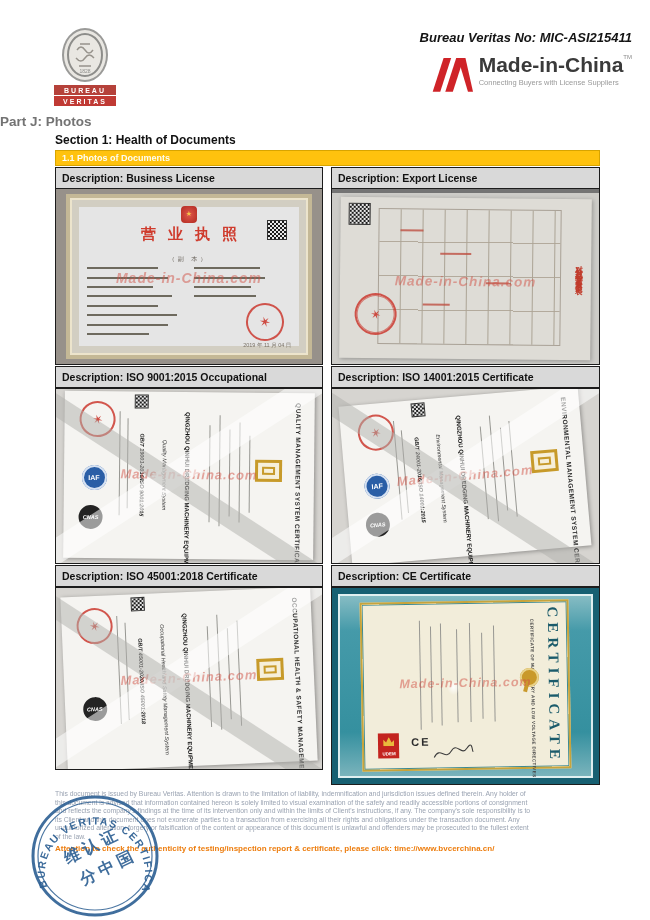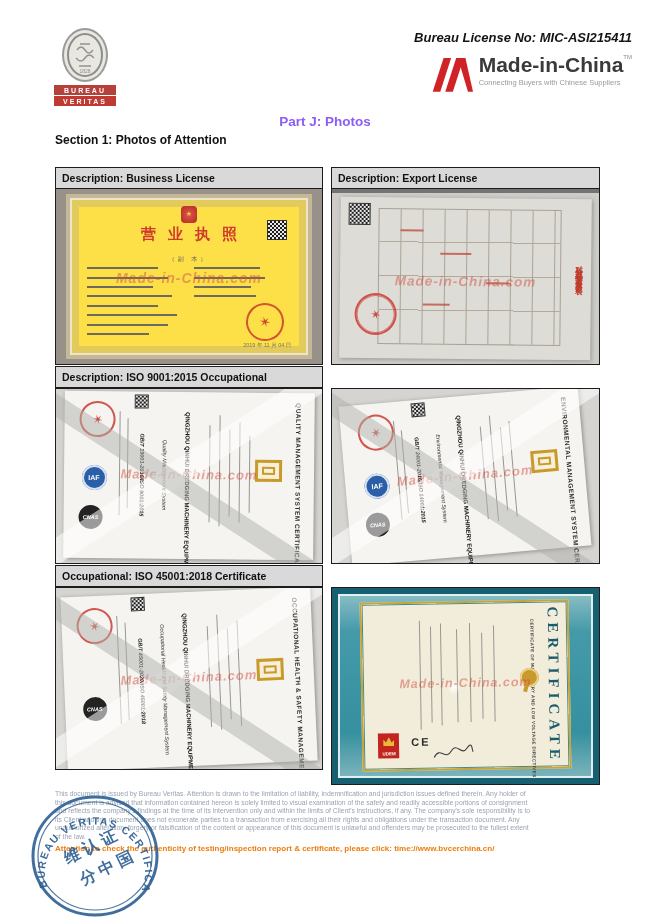--- a/index.html
+++ b/index.html
@@ -16,22 +16,22 @@
   .bv-bar.b2 { background:#c03a34; }
   .hdr-right { position:absolute; right:18px; top:30px; text-align:right; }
   .bv-no { font-size:13px; font-weight:bold; font-style:italic; color:#141414; }
   .mic { margin-top:9px; display:flex; align-items:flex-start; justify-content:flex-end; }
   .mic-m { width:42px; height:40px; margin-right:6px; }
   .mic-txt { text-align:left; }
   .mic-name { font-size:21px; font-weight:bold; color:#3a3a3a; letter-spacing:0; line-height:22px; }
   .mic-tm { font-size:6px; vertical-align:top; color:#8a8a8a; }
   .mic-tag { font-size:7.5px; color:#9a9a9a; margin-top:2px; }
 
-  .page-title { position:absolute; top:114px; left:0; width:100%; text-align:center;
-                font-size:13.5px; font-weight:bold; color:#8b5cf6; }
+  .page-title { position:absolute; top:114px; left:0; width:100%; text-align:left;
+                font-size:13.5px; font-weight:bold; color:#737373; }
   .section-title { position:absolute; top:133px; left:55px; font-size:12px; font-weight:bold; color:#111; }
 
   
   .yellow-bar { position:absolute; left:55px; top:150px; width:545px; height:16px; background:#FFC20E;
                 border:1px solid #d8a400; color:#fdfdf4; font-size:9px; font-weight:bold;
                 line-height:14px; padding-left:6px; }
   .cell { position:absolute; border:1px solid #1c1c1c; background:#fff; }
   .desc { background:#d9d9d9; font-size:10.5px; font-weight:bold; color:#111; line-height:20px; padding-left:6px; }
   .photo { position:relative; width:100%; height:100%; overflow:hidden; }
 
@@ -52,21 +52,21 @@
                display:flex; align-items:center; justify-content:center;
                color:rgba(203,58,48,.9); transform:rotate(-18deg); }
   .stamp-red.ring { box-shadow:inset 0 0 0 3px rgba(203,58,48,0), inset 0 0 0 1px rgba(203,58,48,.6); }
   .qr { position:absolute; background:repeating-conic-gradient(#1c1c1c 0% 25%, #e9e9e9 0% 50%) 0 0/4px 4px; border:1px solid #333; }
   .bar { position:absolute; height:2px; background:#6e6a5e; }
   .vbar { position:absolute; width:1px; background:#979792; }
   .vtext { writing-mode:vertical-rl; text-orientation:mixed; position:absolute; text-align:center; white-space:nowrap; }
 
   
   .bl-photo { background:#97918a; }
-  .bl-cert { position:absolute; inset:5px 10px; background:#fde047; border:4px solid #c4b896;
+  .bl-cert { position:absolute; inset:5px 10px; background:#e5e5e5; border:4px solid #c4b896;
              box-shadow:inset 0 0 0 2px #ece4cc, inset 0 0 0 9px rgba(176,163,130,.35); }
   .bl-emblem { position:absolute; left:50%; top:5%; transform:translateX(-50%); width:16px; height:17px;
                border-radius:4px; background:radial-gradient(#e0574c, #b12a20); display:flex; align-items:center;
                justify-content:center; color:#f5c64a; font-size:7px; }
   .bl-title { position:absolute; top:17%; left:0; width:100%; text-align:center; color:#cf3b2d;
               font-family:"Liberation Serif", serif; font-weight:bold; font-size:15px; letter-spacing:12px; text-indent:12px; }
   .bl-copy { position:absolute; top:36%; left:0; width:100%; text-align:center; color:#68625a; font-size:6px; letter-spacing:3px; }
   .bl-date { position:absolute; right:7%; bottom:4%; font-size:5.5px; color:#7a7266; }
 
   
@@ -143,36 +143,37 @@
         <ellipse cx="21" cy="25" rx="17" ry="21" fill="none" stroke="#8d8d8a" stroke-width="2"></ellipse>
         <path d="M13 20 q4 -6 8 0 q4 6 8 0 M12 28 q5 6 9 0 q4 -6 9 0 M16 14 l10 0 M15 36 l12 0" stroke="#97938c" stroke-width="1.4" fill="none"></path>
         <text x="21" y="43" font-size="5" text-anchor="middle" fill="#8d8d8a">1828</text>
       </svg>
     </div>
     <div class="bv-bar">BUREAU</div>
     <div class="bv-bar b2">VERITAS</div>
   </div>
 
   <div class="hdr-right">
-    <div class="bv-no">Bureau License No: MIC-ASI215411</div>
+    <div class="bv-no">Bureau Veritas No: MIC-ASI215411</div>
     <div class="mic">
       <svg class="mic-m" viewBox="0 0 50 42">
         <path d="M2 42 L15 2 H24 L11 42 Z" fill="#cf2328"></path>
         <path d="M17 42 L30 2 H39 L26 42 Z" fill="#cf2328"></path>
         <path d="M32 2 L44 42 H50 L41 2 Z" fill="#cf2328"></path>
       </svg>
       <div class="mic-txt">
         <div><span class="mic-name">Made-in-China</span><span class="mic-tm">TM</span></div>
-        <div class="mic-tag">Connecting Buyers with Chinese Suppliers</div>
+        <div class="mic-tag">Connecting Buyers with License Suppliers</div>
       </div>
     </div>
   </div>
 
   <div class="page-title">Part J: Photos</div>
-  <div class="section-title">Section 1: Photos of Attention</div>
+  <div class="section-title">Section 1: Health of Documents</div>
+  <div class="yellow-bar">1.1 Photos of Documents</div>
 
   <div class="cell desc R desc1">Description: Export License</div>
   <div class="cell desc L desc1">Description: Business License</div>
 
   <div class="cell L ph1">
     <div class="photo bl-photo">
       <div class="bl-cert">
         <div class="bl-emblem">★</div>
         <div class="bl-title">营业执照</div>
         <div class="bl-copy">（副 本）</div>
@@ -210,20 +211,21 @@
           <div class="rbar" style="left:58%; top:52%; width:10%;"></div>
           <div class="rbar" style="left:33%; top:66%; width:11%;"></div>
         </div>
         <div class="stamp-red ring" style="left:6%; bottom:14%; width:42px; height:42px; font-size:13px;">✶</div>
         <div class="wm" style="top:47%; font-size:13.5px;">Made-in-China.com</div>
       </div>
     </div>
   </div>
 
   <div class="cell desc L desc2">Description: ISO 9001:2015 Occupational</div>
+  <div class="cell desc R desc2">Description: ISO 14001:2015 Certificate</div>
 
   <div class="cell L ph2">
     <div class="photo iso-photo">
       <div class="iso-cert tilt-a">
         <div class="vtext cert-title">QUALITY MANAGEMENT SYSTEM CERTIFICATION</div>
         <div class="gold-emblem" style="right:13%; top:40%;"></div>
         <div class="vtext company">QINGZHOU QINHUI DREDGING MACHINERY EQUIPMENT CO.,LTD</div>
         <div class="vtext scheme">Quality Management System</div>
         <div class="vtext standard">GB/T 19001-2016/ISO 9001:2015</div>
         <div>
@@ -262,21 +264,22 @@
         </div>
         <div class="stamp-red" style="left:7%; top:7%; width:36px; height:36px; font-size:13px;">✶</div>
         <div class="qr" style="left:30%; top:2%; width:14px; height:14px;"></div>
         <div class="iaf" style="left:8%; top:44%;">IAF</div>
         <div class="cnas" style="left:7%; top:68%;">CNAS</div>
         <div class="wm" style="top:45%; font-size:13px;">Made-in-China.com</div>
       </div>
     </div>
   </div>
 
-  <div class="cell desc L desc3">Occupational: ISO 45001:2018 Certificate</div>
+  <div class="cell desc L desc3">Description: ISO 45001:2018 Certificate</div>
+  <div class="cell desc R desc3">Description: CE Certificate</div>
 
   <div class="cell L ph3L">
     <div class="photo iso-photo">
       <div class="iso-cert tilt-c">
         <div class="vtext cert-title">OCCUPATIONAL HEALTH &amp; SAFETY MANAGEMENT SYSTEM CERTIFICATE</div>
         <div class="gold-emblem" style="right:12%; top:40%;"></div>
         <div class="vtext company">QINGZHOU QINHUI DREDGING MACHINERY EQUIPMENT CO.,LTD</div>
         <div class="vtext scheme">Occupational Health and Safety Management System</div>
         <div class="vtext standard">GB/T 45001-2020/ISO 45001:2018</div>
         <div>

